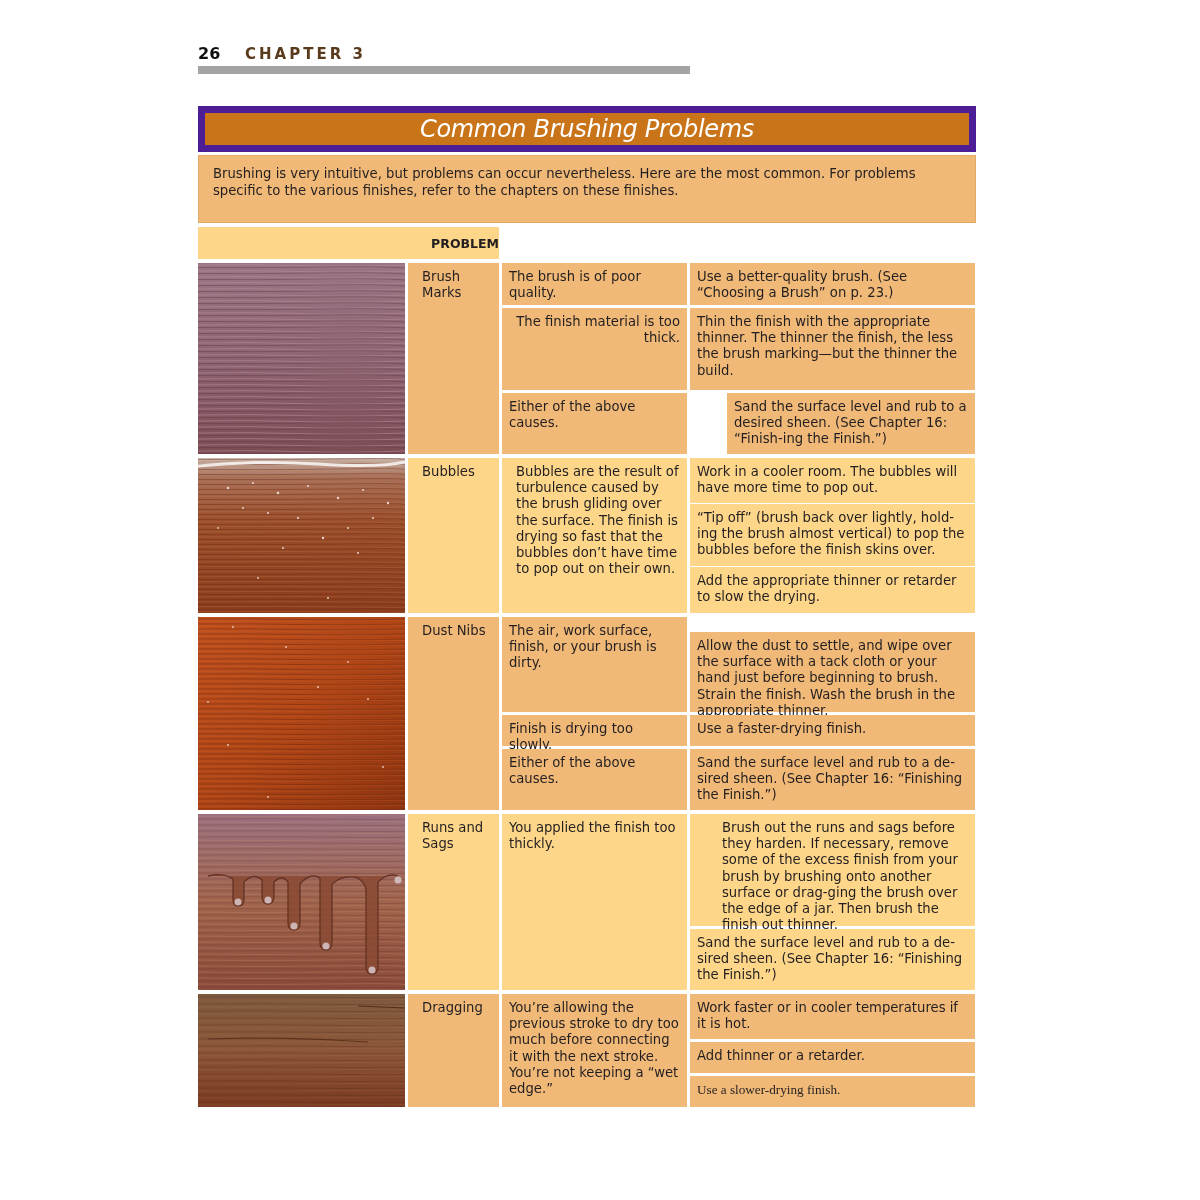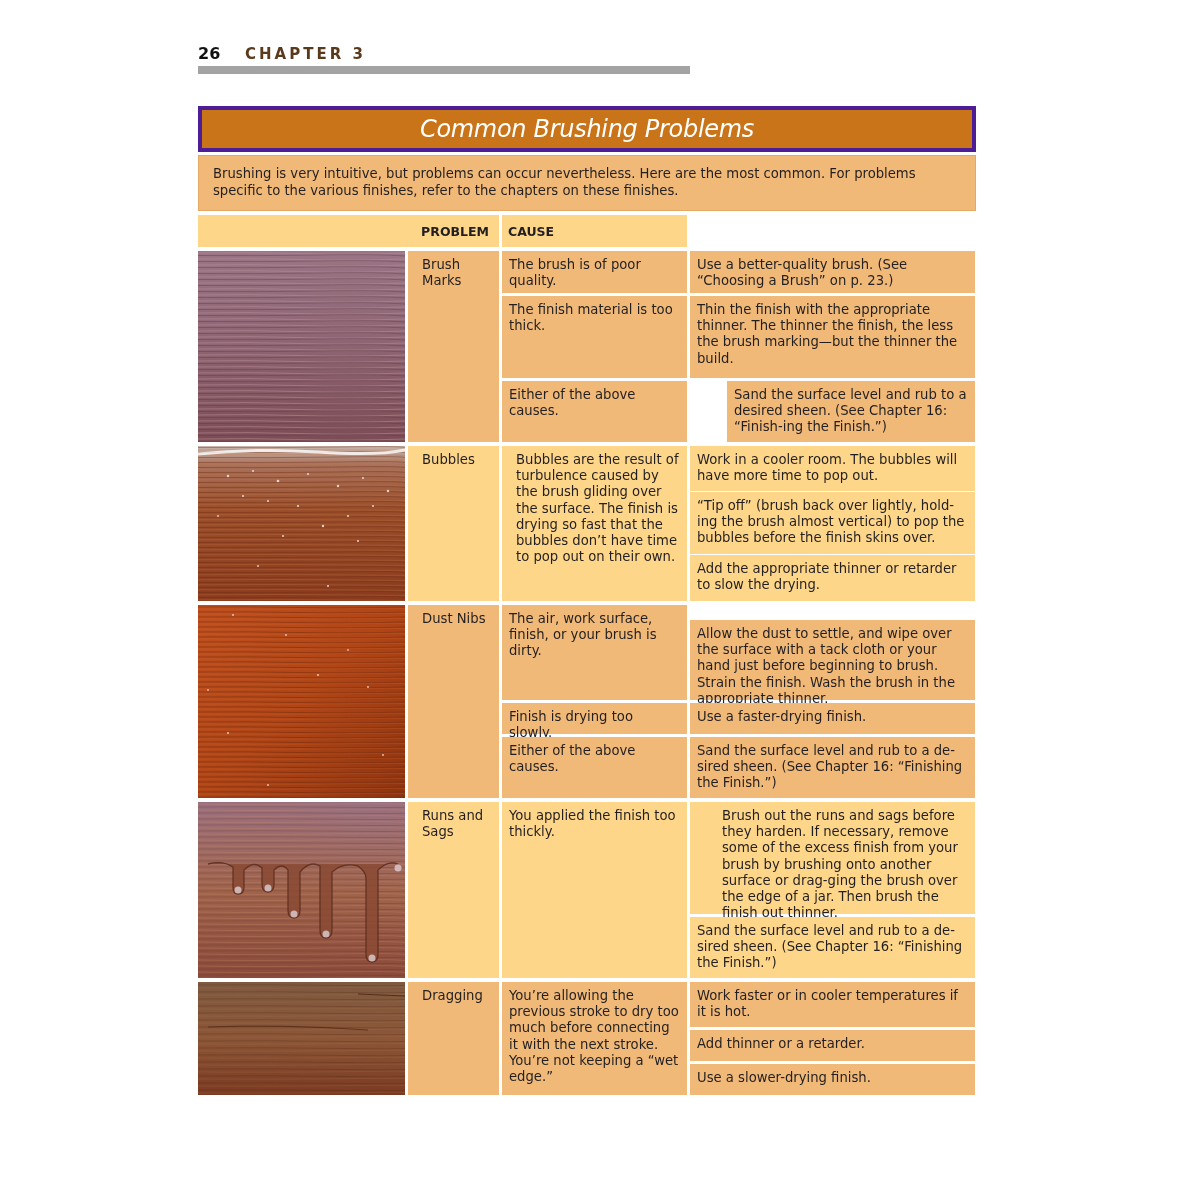--- a/index.html
+++ b/index.html
@@ -7,34 +7,34 @@
          font-family: "DejaVu Sans", sans-serif; color: #231f20; }
 
   .page-header { position: absolute; left: 198px; top: 44px; width: 492px; height: 22px;
                  border-bottom: 8px solid #a3a3a3; }
   .page-num { position: absolute; left: 0; top: 0; font-weight: bold; font-size: 16px; color: #111; }
   .chapter { position: absolute; left: 47px; top: 1px; font-weight: bold; font-size: 15px;
              letter-spacing: 3px; color: #5a3a1c; }
 
   .sidebar { position: absolute; left: 198px; top: 106px; width: 778px; }
 
-  .title-bar { height: 46px; background: #c97418; border: 4px solid #4c1d95;
+  .title-bar { height: 46px; background: #c97418; border: 7px solid #4c1d95;
                box-sizing: border-box; display: flex; align-items: center; justify-content: center; }
   .title-bar span { color: #ffffff; font-family: "DejaVu Sans", sans-serif; font-style: italic;
                     font-size: 24px; font-weight: normal; letter-spacing: -0.3px; }
 
-  .intro { margin-top: 3px; height: 56px; background: #f0b978; border: 1px solid #e4a964;
+  .intro { margin-top: 3px; height: 68px; background: #f0b978; border: 1px solid #e4a964;
            box-sizing: border-box; padding: 10px 14px 16px 14px; font-size: 13.2px; line-height: 16.5px; }
 
   .grid { margin-top: 4px; display: grid;
           grid-template-columns: 207px 91px 185px 285px;
           column-gap: 3px; }
   .head-cell { background: #fdd68a; height: 32px; font-weight: bold; font-size: 12.5px;
                display: flex; align-items: center; }
-  .head-problem { justify-content: flex-end; padding-right: 10px; grid-column: 1 / span 2;
+  .head-problem { justify-content: flex-end; padding-right: 0; grid-column: 1 / span 2;
                   margin-right: 0; }
   .head-cause, .head-solution { padding-left: 6px; }
 
   .group { display: grid; grid-template-columns: 207px 91px 185px 285px; column-gap: 3px;
            margin-top: 4px; }
   .photo { grid-row: 1 / -1; position: relative; overflow: hidden; }
   .cell { font-size: 13.2px; line-height: 16.2px; padding: 6px 7px 6px 7px; box-sizing: border-box; }
   .problem-cell { grid-row: 1 / -1; padding-left: 14px; }
   .dark .cell { background: #f0b978; }
   .light .cell { background: #fdd68a; }
@@ -50,21 +50,20 @@
 </div>
 
 <div class="sidebar">
   <div class="title-bar">
     <span>Common Brushing Problems</span>
   </div>
   <div class="intro">Brushing is very intuitive, but problems can occur nevertheless. Here are the most common. For problems specific to the various finishes, refer to the chapters on these finishes.</div>
 
   <div class="grid">
     <div class="head-cell head-problem">PROBLEM</div>
-    <div class="head-cell head-cause">CAUSE</div>
   </div>
 
   <div class="group dark" style="grid-template-rows: 42px 82px 61px; row-gap:3px;">
     <div class="photo">
       <svg class="wood" width="207" height="192" viewBox="0 0 207 192" preserveAspectRatio="none">
         <defs>
           <linearGradient id="g1" x1="0" y1="0" x2="0" y2="1">
             <stop offset="0" stop-color="#9a7585"></stop>
             <stop offset="0.5" stop-color="#8d6472"></stop>
             <stop offset="1" stop-color="#7c4c55"></stop>
@@ -75,21 +74,21 @@
             <path d="M0 4.5 Q60 5 120 4 T207 5" stroke="#5e3440" stroke-width="0.7" fill="none" opacity="0.6"></path>
           </pattern>
         </defs>
         <rect width="207" height="192" fill="url(#g1)"></rect>
         <rect width="207" height="192" fill="url(#p1)"></rect>
       </svg>
     </div>
     <div class="cell problem-cell" style="grid-column:2;">Brush Marks</div>
     <div class="cell" style="grid-column:3; grid-row:1;">The brush is of poor quality.</div>
     <div class="cell" style="grid-column:4; grid-row:1;">Use a better-quality brush. (See “Choosing a Brush” on p. 23.)</div>
-    <div class="cell" style="grid-column:3; grid-row:2;">The finish material is too thick.</div>
+    <div class="cell" style="grid-column:3; grid-row:2;text-align:right;">The finish material is too thick.</div>
     <div class="cell" style="grid-column:4; grid-row:2;">Thin the finish with the appropriate thinner. The thinner the finish, the less the brush marking—but the thinner the build.</div>
     <div class="cell" style="grid-column:3; grid-row:3;">Either of the above causes.</div>
     <div class="cell" style="grid-column:4; grid-row:3;margin-left:37px;">Sand the surface level and rub to a desired sheen. (See Chapter 16: “Finish-ing the Finish.”)</div>
   </div>
 
   <div class="group light" style="grid-template-rows: 45px 62px 46px; row-gap:1px;">
     <div class="photo">
       <svg class="wood" width="207" height="159" viewBox="0 0 207 159" preserveAspectRatio="none">
         <defs>
           <linearGradient id="g2" x1="0" y1="0" x2="0" y2="1">
@@ -223,15 +222,15 @@
         <rect width="207" height="113" fill="url(#g5)"></rect>
         <rect width="207" height="113" fill="url(#p5)"></rect>
         <path d="M160 12 L207 14" stroke="#3e1a0a" stroke-width="1.2" opacity="0.7"></path>
         <path d="M10 45 Q80 42 170 48" stroke="#3e1a0a" stroke-width="1" fill="none" opacity="0.6"></path>
       </svg>
     </div>
     <div class="cell problem-cell" style="grid-column:2;">Dragging</div>
     <div class="cell" style="grid-column:3; grid-row:1 / span 3;">You’re allowing the previous stroke to dry too much before connecting it with the next stroke. You’re not keeping a “wet edge.”</div>
     <div class="cell" style="grid-column:4; grid-row:1;">Work faster or in cooler temperatures if it is hot.</div>
     <div class="cell" style="grid-column:4; grid-row:2;">Add thinner or a retarder.</div>
-    <div class="cell" style="grid-column:4; grid-row:3;">Use a slower-drying finish.</div>
+    <div class="cell" style="grid-column:4; grid-row:3;font-family:Liberation Serif, serif;">Use a slower-drying finish.</div>
   </div>
 </div>
 
 </body></html>

